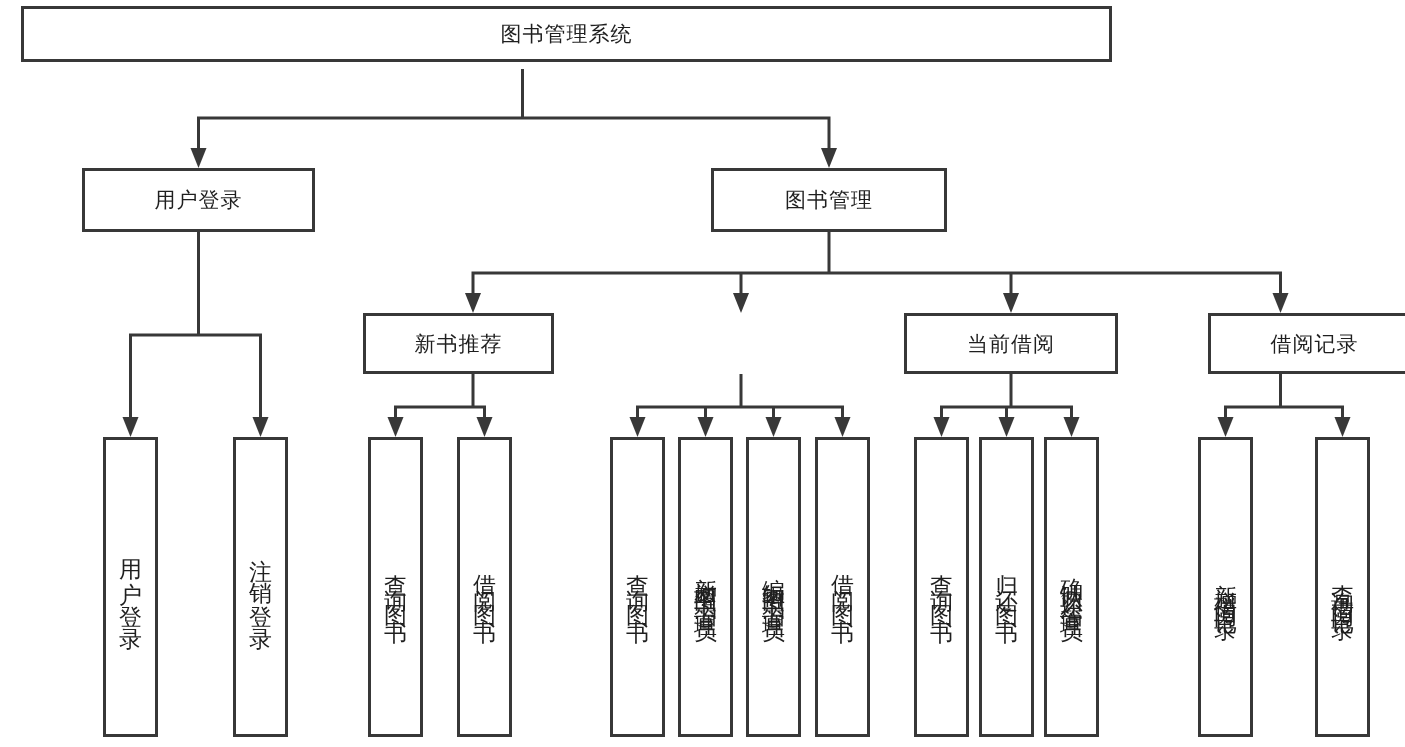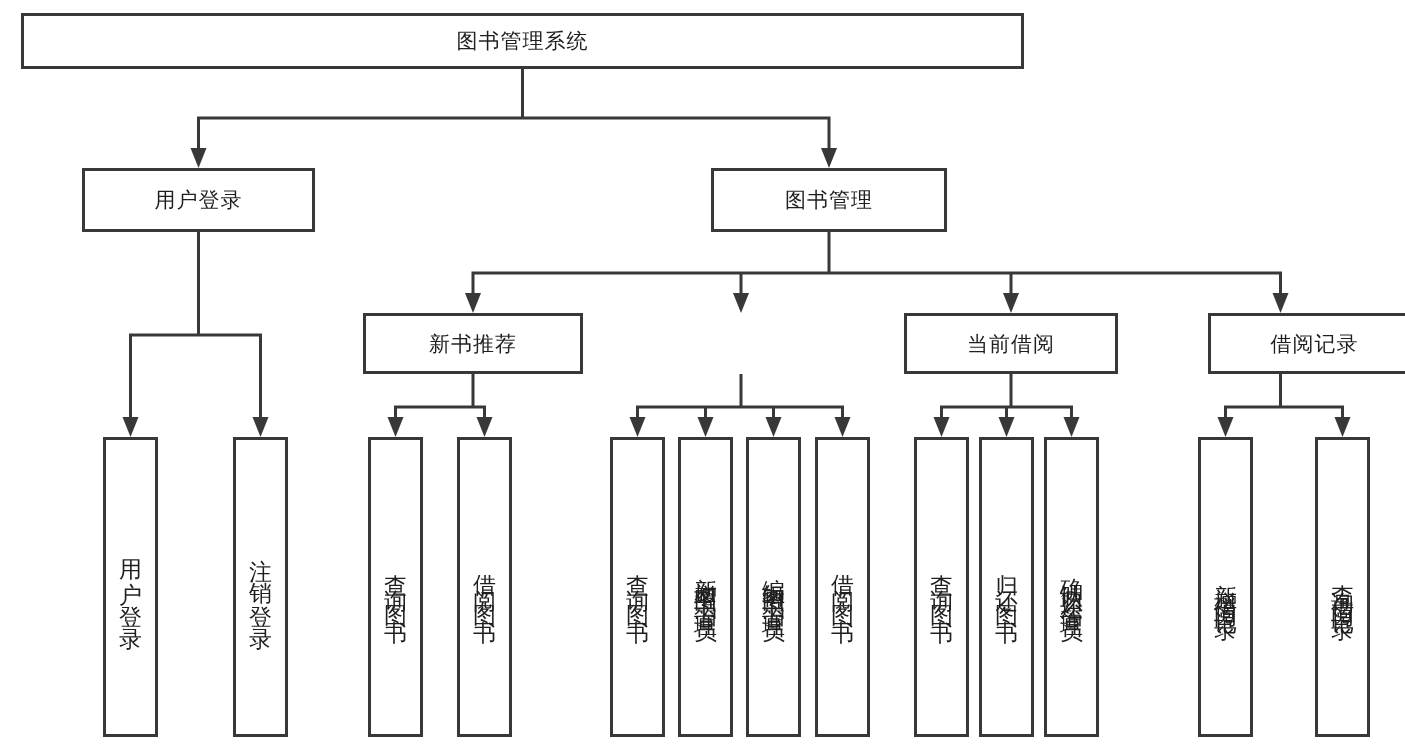--- a/index.html
+++ b/index.html
@@ -108,32 +108,32 @@
       <polygon points="765.5,417 781.5,417 773.5,437"></polygon>
       <polygon points="834.5,417 850.5,417 842.5,437"></polygon>
       <polygon points="933.5,417 949.5,417 941.5,437"></polygon>
       <polygon points="998.5,417 1014.5,417 1006.5,437"></polygon>
       <polygon points="1063.5,417 1079.5,417 1071.5,437"></polygon>
       <polygon points="1217.5,417 1233.5,417 1225.5,437"></polygon>
       <polygon points="1334.5,417 1350.5,417 1342.5,437"></polygon>
     </g>
   </svg>
 
-  <div class="node" style="left:21px; top:13px; width:1003px; height:56px;align-items:center;">
+  <div class="node" style="left:21px; top:6px; width:1091px; height:56px;align-items:center;">
     <span>图书管理系统</span>
   </div>
 
   <div class="node" style="left:82px; top:168px; width:233px; height:64px;">
     <span>用户登录</span>
   </div>
   <div class="node" style="left:711px; top:168px; width:236px; height:64px;text-align:center;">
     <span>图书管理</span>
   </div>
 
-  <div class="node" style="left:363px; top:313px; width:220px; height:61px;">
+  <div class="node" style="left:363px; top:313px; width:191px; height:61px;">
     <span>新书推荐</span>
   </div>
   <div class="node" style="left:904px; top:313px; width:214px; height:61px;font-family:Liberation Serif, serif;">
     <span>当前借阅</span>
   </div>
   <div class="node" style="left:1208px; top:313px; width:213px; height:61px;">
     <span>借阅记录</span>
   </div>
 
   <div class="leaf" style="left:103px;">

